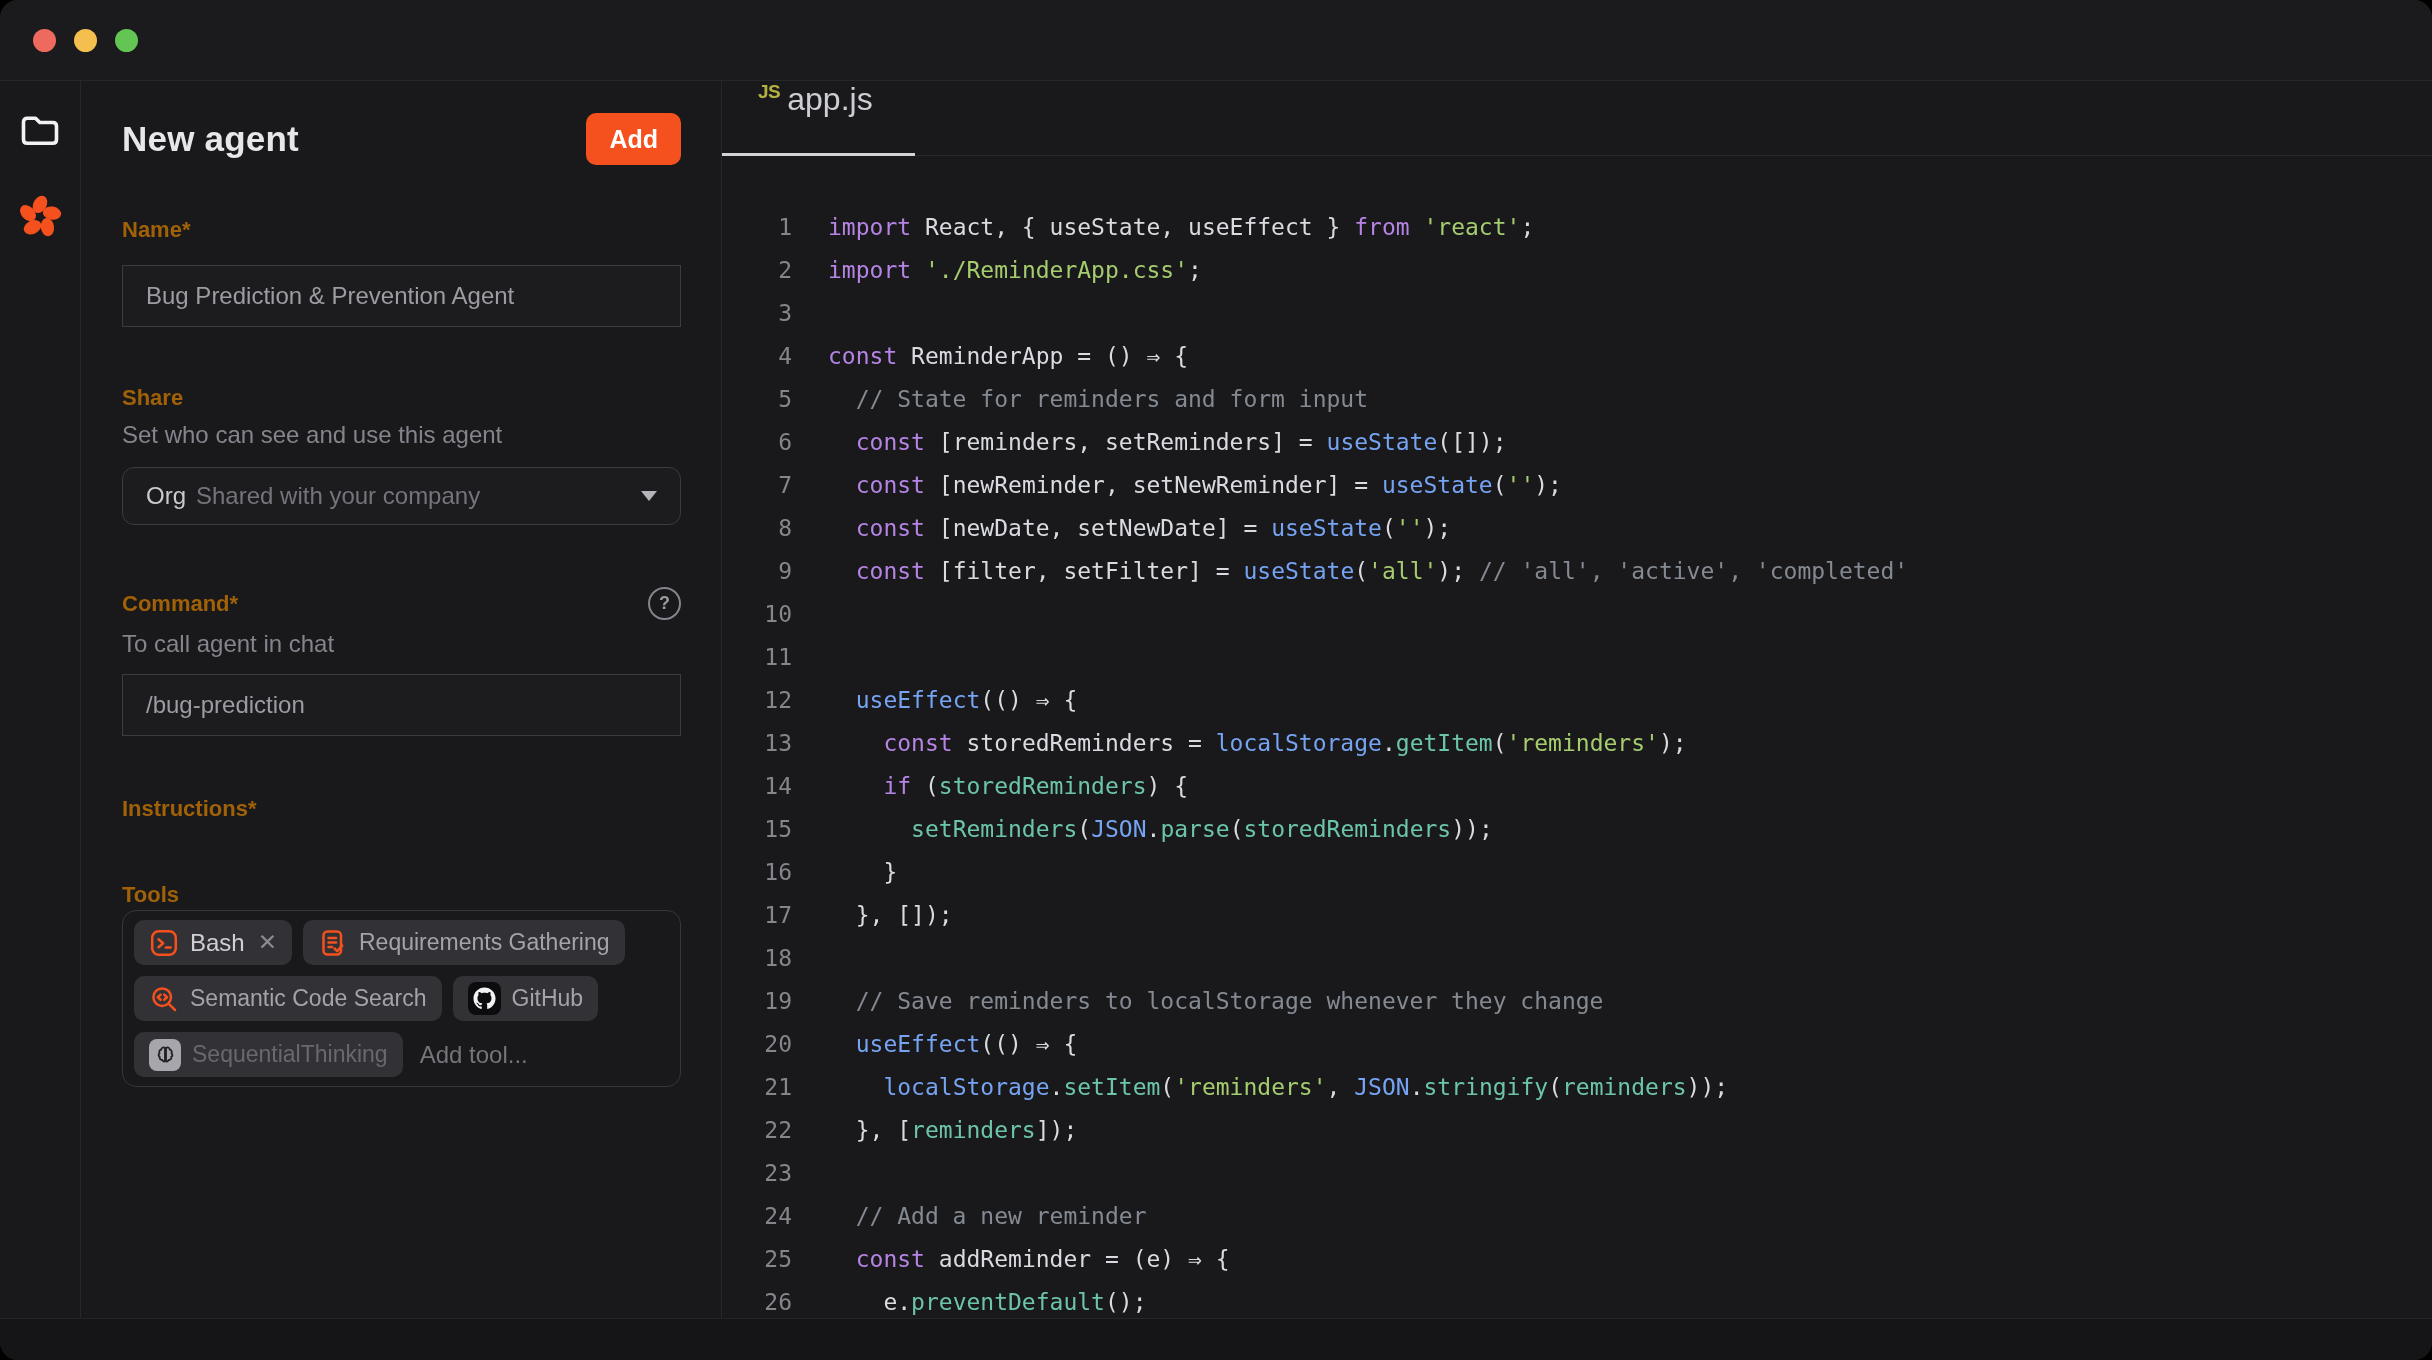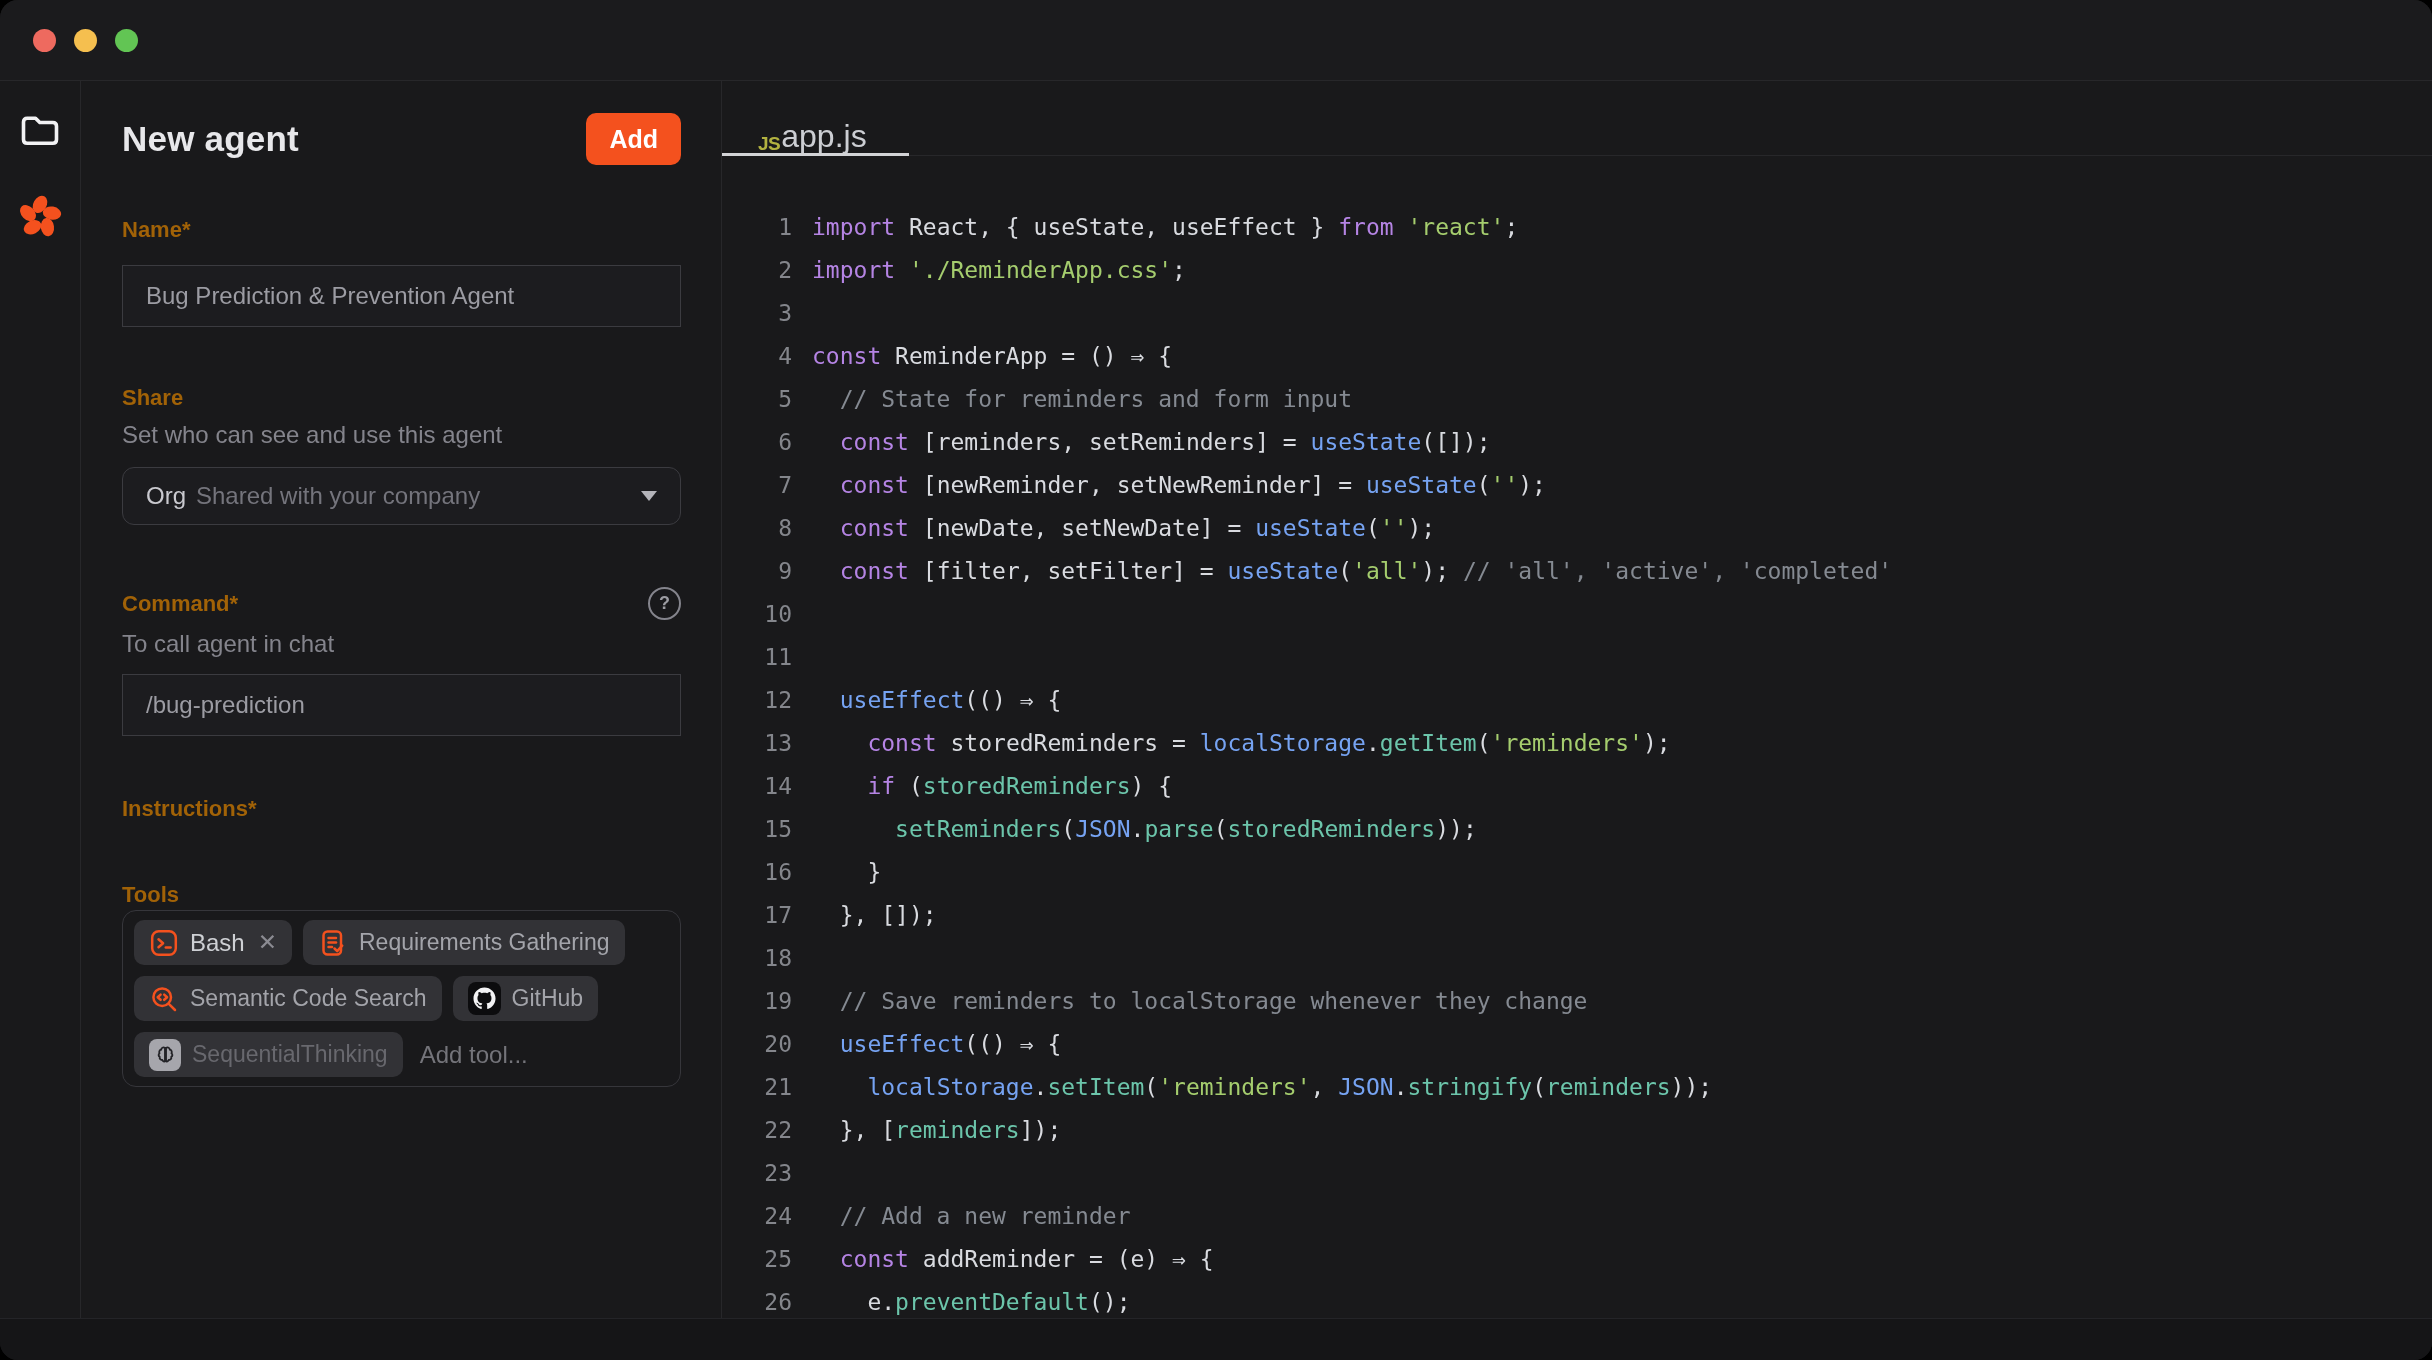--- a/index.html
+++ b/index.html
@@ -42,28 +42,28 @@
   .chip .clabel{font-size:23px;color:#a3a4aa;white-space:nowrap;}
   .chip .clabel.bright{color:#ced0d4;font-size:24px;}
   .chip .clabel.dim{color:#68686e;}
   .chip .x{color:#8b8b92;font-size:23px;margin-left:2px;cursor:pointer;}
   .chip .gh-bg{width:33px;height:33px;background:#0c0c0e;border-radius:8px;display:flex;align-items:center;justify-content:center;}
   .chip .brain-bg{width:32px;height:32px;background:#a6a6ac;border-radius:8px;display:flex;align-items:center;justify-content:center;}
   .add-tool{font-size:24px;color:#74747a;padding:0 6px;cursor:text;}
   
   .editor{flex:1;display:flex;flex-direction:column;min-width:0;}
   .tabbar{height:75px;box-sizing:border-box;border-bottom:1px solid #27272a;display:flex;flex:none;}
-  .tab{position:relative;display:flex;align-items:flex-end;gap:1px;padding:0 42px 0 36px;cursor:pointer;}
+  .tab{position:relative;display:flex;align-items:flex-start;gap:7px;padding:0 42px 0 36px;cursor:pointer;}
   .tab.active::after{content:"";position:absolute;left:0;right:0;bottom:-1px;height:3px;background:#d2d3d6;}
   .js-badge{font-size:19px;font-weight:700;color:#b2b240;letter-spacing:-0.5px;}
   .tab-label{font-size:32px;color:#ccced3;}
   .code{flex:1;padding-top:50px;overflow:hidden;font-family:"DejaVu Sans Mono",monospace;font-size:23px;cursor:text;}
   .cl{display:flex;height:43px;line-height:43px;}
   .ln{width:70px;text-align:right;color:var(--c-ln);flex:none;}
-  .lt{margin-left:20px;white-space:pre;color:var(--c-pl);text-align:center;}
+  .lt{margin-left:36px;white-space:pre;color:var(--c-pl);text-align:center;}
   .tk-kw{color:var(--c-kw);} .tk-pl{color:var(--c-pl);} .tk-cm{color:var(--c-cm);}
   .tk-fn{color:var(--c-fn);} .tk-tl{color:var(--c-tl);} .tk-str{color:var(--c-str);}
   
   .bottombar{height:42px;box-sizing:border-box;border-top:1px solid #242428;background:#151517;}
 </style>
 </head>
 <body>
 
 <div class="window" style="--accent: #f4511e; --c-ln: #84868c; --c-kw: #b584e4; --c-pl: #d9dbe0; --c-cm: #858a92; --c-fn: #76a3f2; --c-tl: #6cc5ab; --c-str: #a5cd6e;">
 

